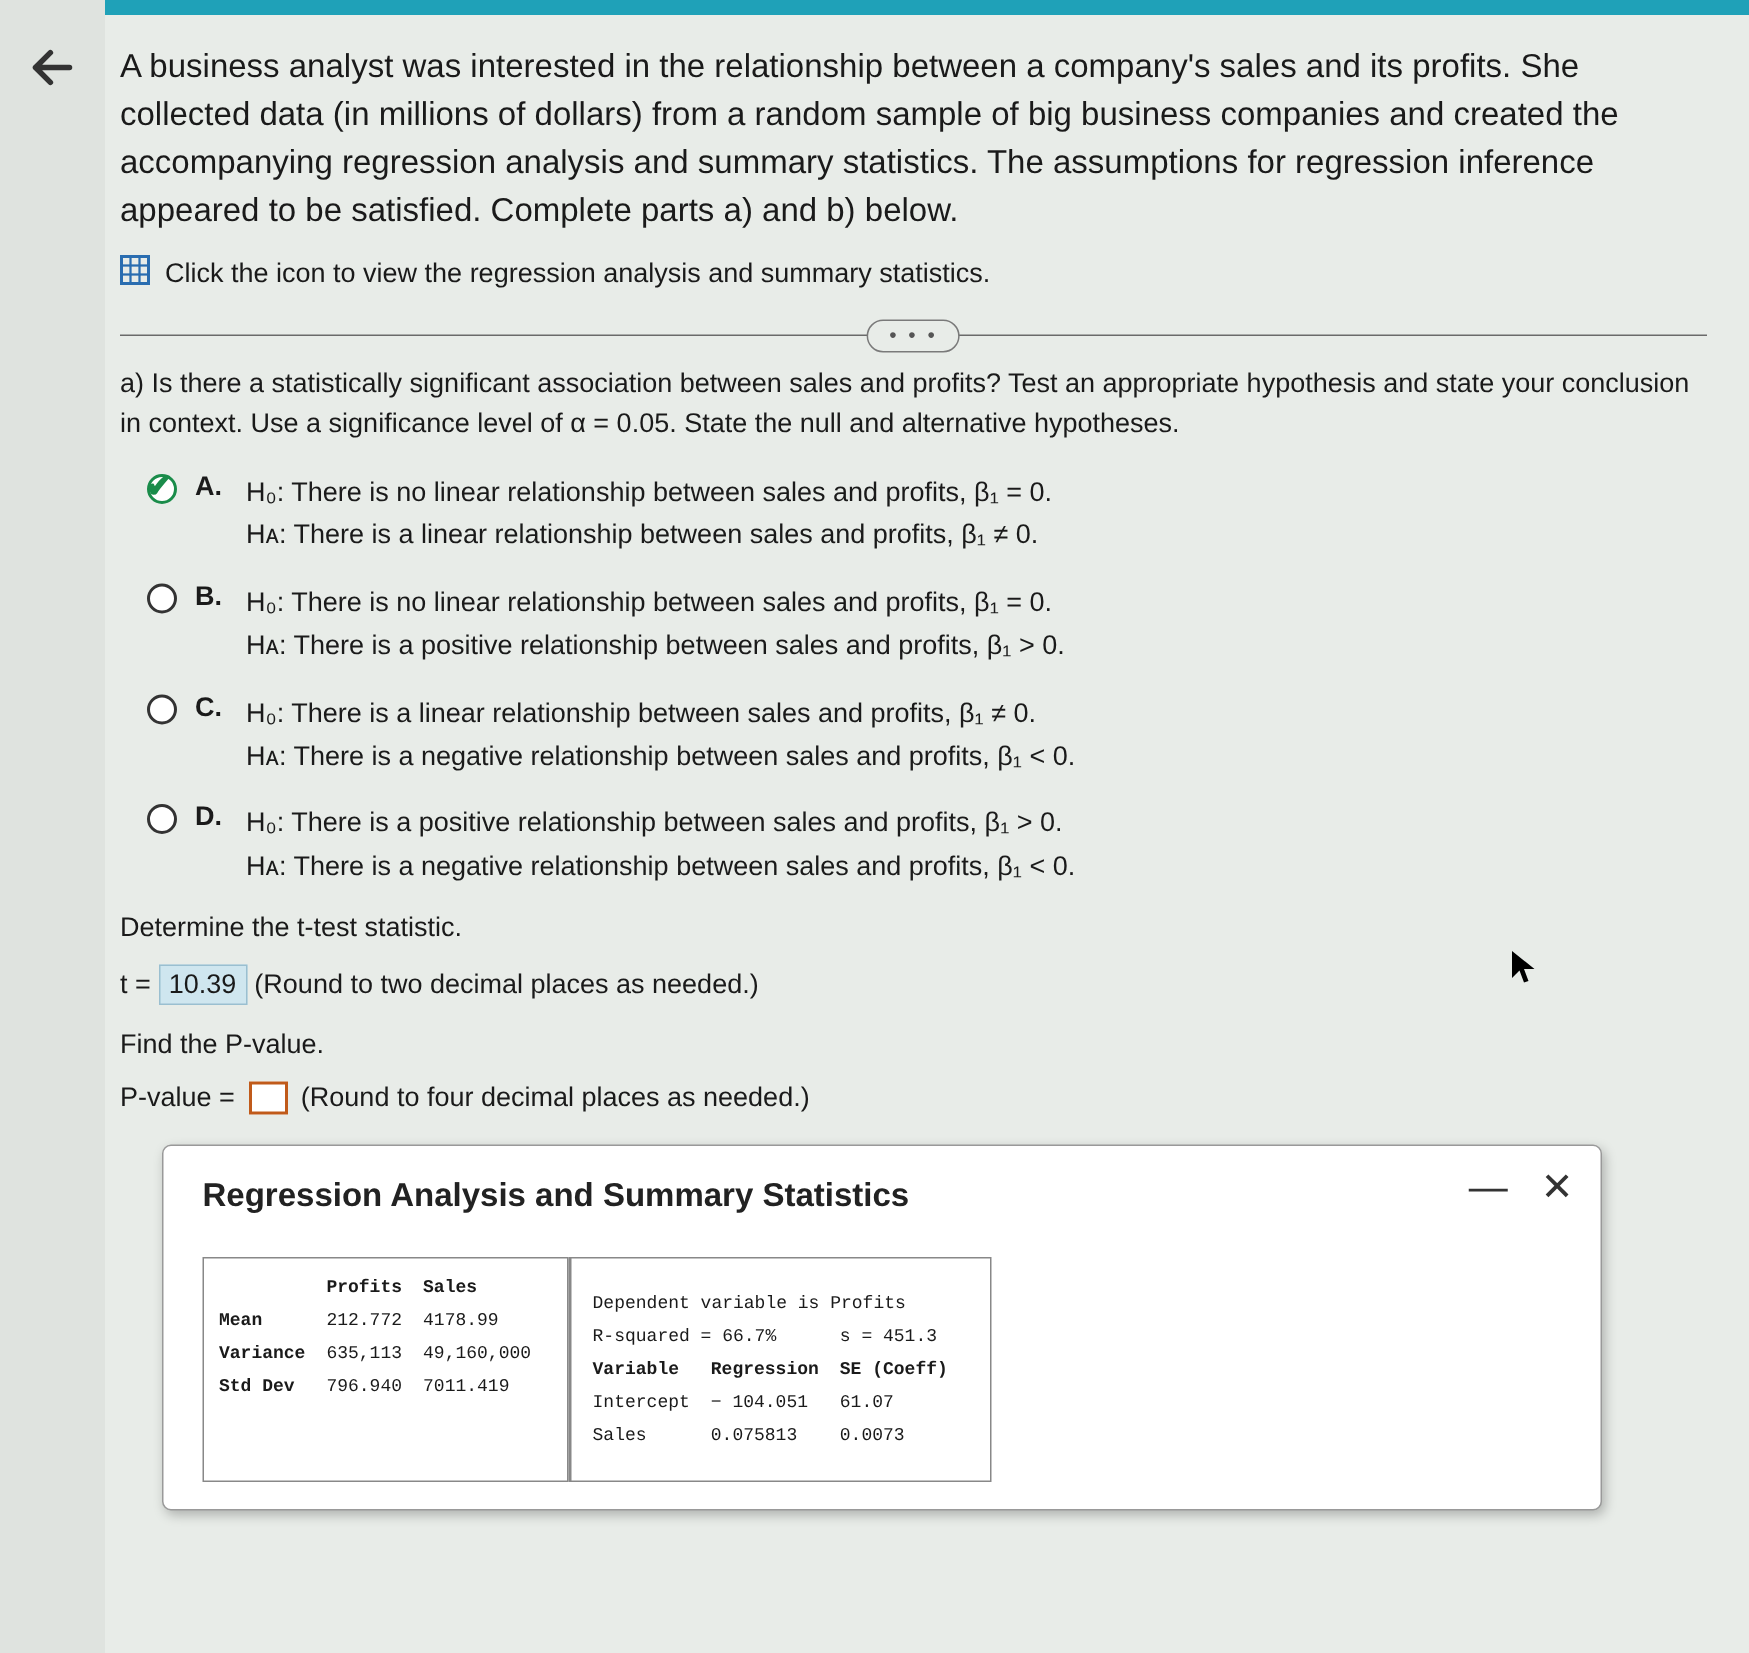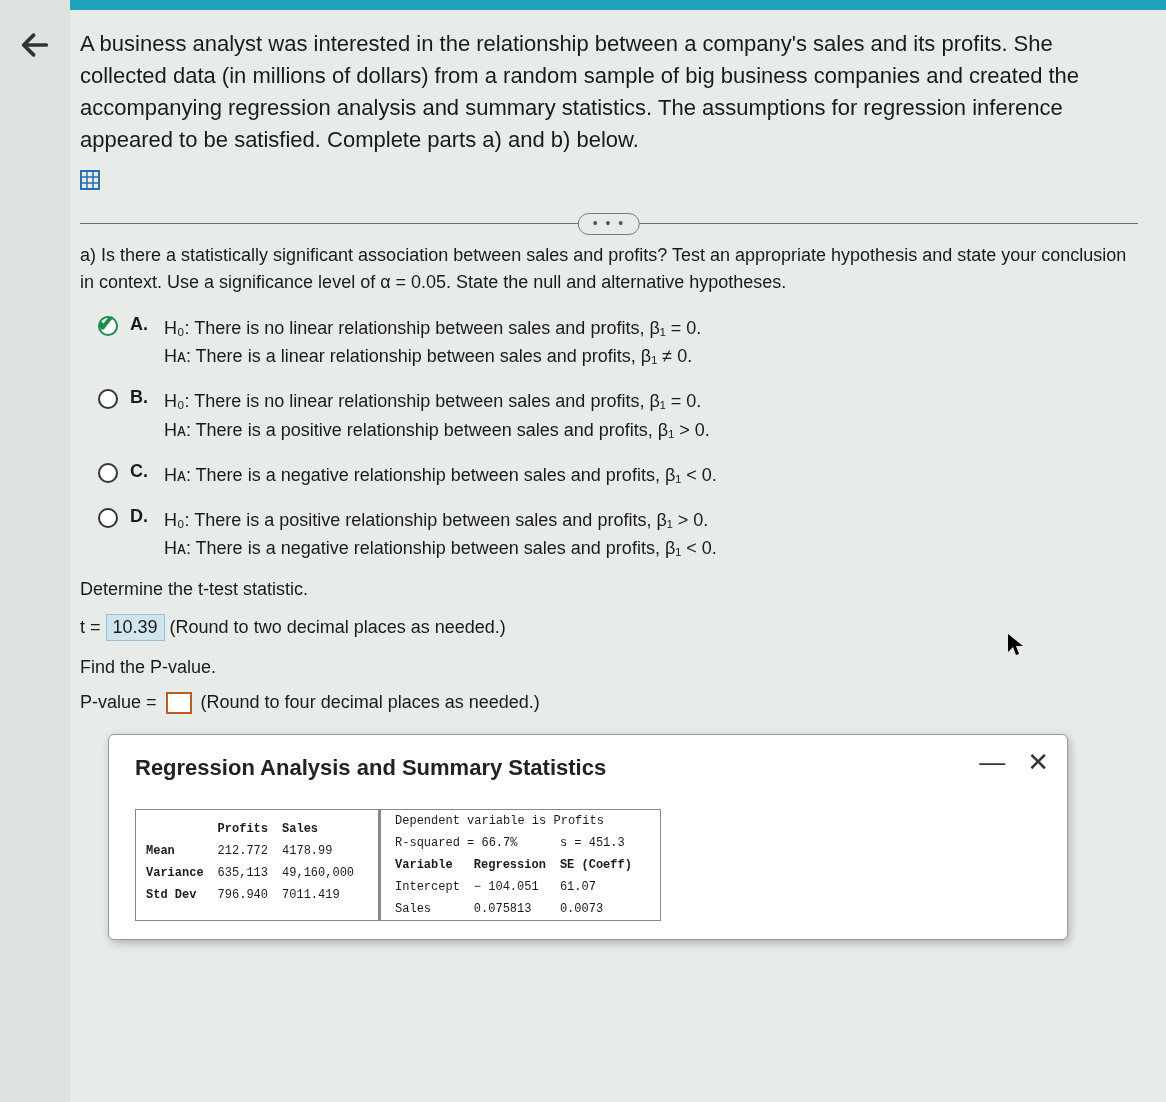--- a/index.html
+++ b/index.html
@@ -82,21 +82,21 @@
     }
     .popup-controls {
       position: absolute; right: 18px; top: 12px; display: flex; gap: 22px;
       font-size: 26px; color: #333;
     }
     .popup-title { font-size: 22px; margin-bottom: 28px; color: #222; }
     .stats-wrap { display: flex; gap: 0; font-family: "Courier New", monospace; font-size: 12px; }
     .stats-wrap table { border-collapse: collapse; }
     .stats-wrap td { padding: 4px 14px 4px 0; white-space: nowrap; }
     .stats-left { border: 1px solid #888; padding: 8px 10px; }
-    .stats-right { border: 1px solid #888; border-left: 2px solid #888; padding: 0 14px; }
+    .stats-right { border: 1px solid #888; border-left: 2px solid #888; padding: 19px 14px; }
     .cursor {
       position: absolute; right: 140px; top: 632px; font-size: 22px;
     }
   </style>
 </head>
 <body>
 
 <div class="page">
   <div class="left-gutter">
     <div class="back-icon-wrap">
@@ -114,20 +114,21 @@
     <div class="link-row">
       <span class="grid-icon">
         <svg width="20" height="20" viewBox="0 0 20 20">
           <rect x="1" y="1" width="18" height="18" fill="none" stroke="#2a6db0" stroke-width="2"></rect>
           <line x1="1" y1="7" x2="19" y2="7" stroke="#2a6db0" stroke-width="1.5"></line>
           <line x1="1" y1="13" x2="19" y2="13" stroke="#2a6db0" stroke-width="1.5"></line>
           <line x1="7" y1="1" x2="7" y2="19" stroke="#2a6db0" stroke-width="1.5"></line>
           <line x1="13" y1="1" x2="13" y2="19" stroke="#2a6db0" stroke-width="1.5"></line>
         </svg>
       </span>
+      <span>Click the icon to view the regression analysis and summary statistics.</span>
     </div>
 
     <div class="hr-wrap">
       <hr class="hr">
       <div class="hr-pill">• • •</div>
     </div>
 
     <p class="qtext">a) Is there a statistically significant association between sales and profits? Test an appropriate hypothesis and state your conclusion in context. Use a significance level of α = 0.05. State the null and alternative hypotheses.</p>
 
     <div class="options">
@@ -144,20 +145,21 @@
         <div class="opt-letter">B.</div>
         <div class="opt-body">
           <div>H₀: There is no linear relationship between sales and profits, β₁ = 0.</div>
           <div>Hᴀ: There is a positive relationship between sales and profits, β₁ &gt; 0.</div>
         </div>
       </div>
       <div class="option">
         <div class="radio"></div>
         <div class="opt-letter">C.</div>
         <div class="opt-body">
+          <div>H₀: There is a linear relationship between sales and profits, β₁ ≠ 0.</div>
           <div>Hᴀ: There is a negative relationship between sales and profits, β₁ &lt; 0.</div>
         </div>
       </div>
       <div class="option">
         <div class="radio"></div>
         <div class="opt-letter">D.</div>
         <div class="opt-body">
           <div>H₀: There is a positive relationship between sales and profits, β₁ &gt; 0.</div>
           <div>Hᴀ: There is a negative relationship between sales and profits, β₁ &lt; 0.</div>
         </div>

